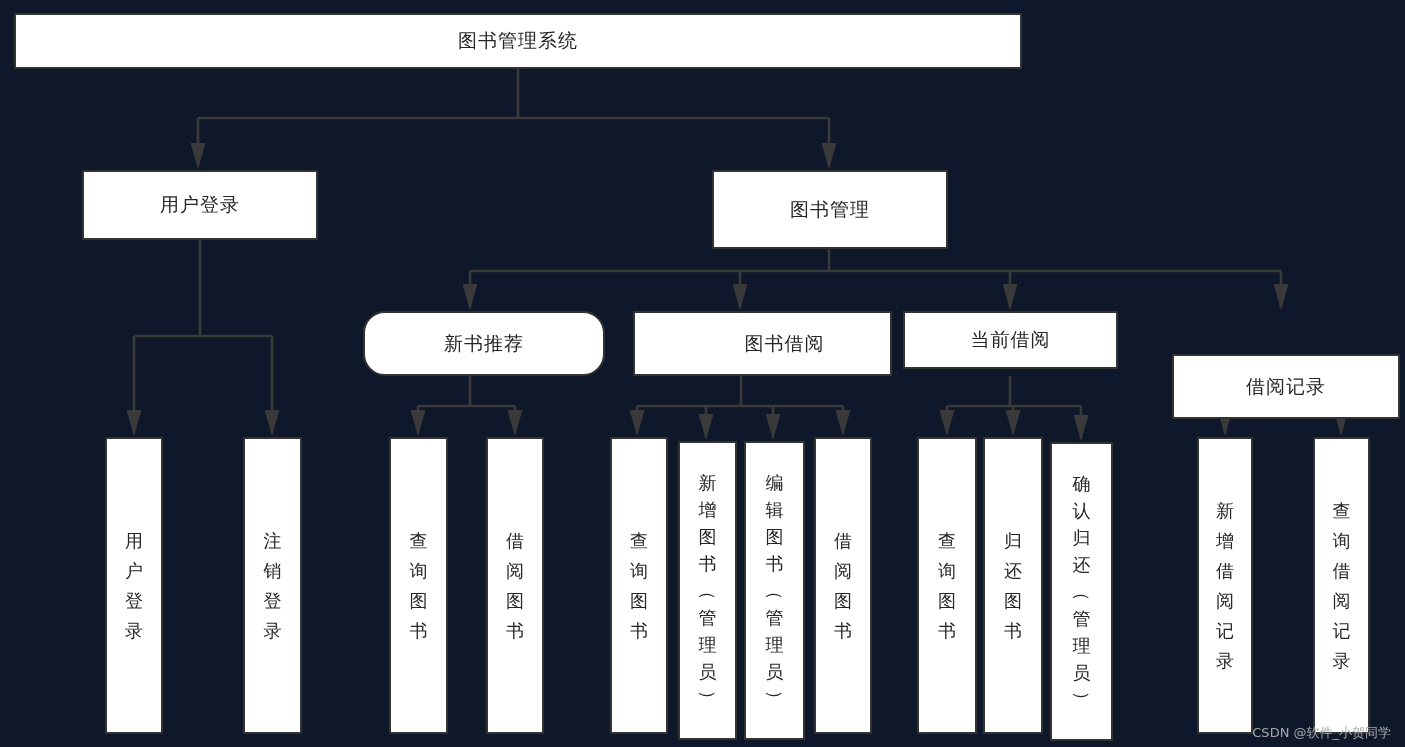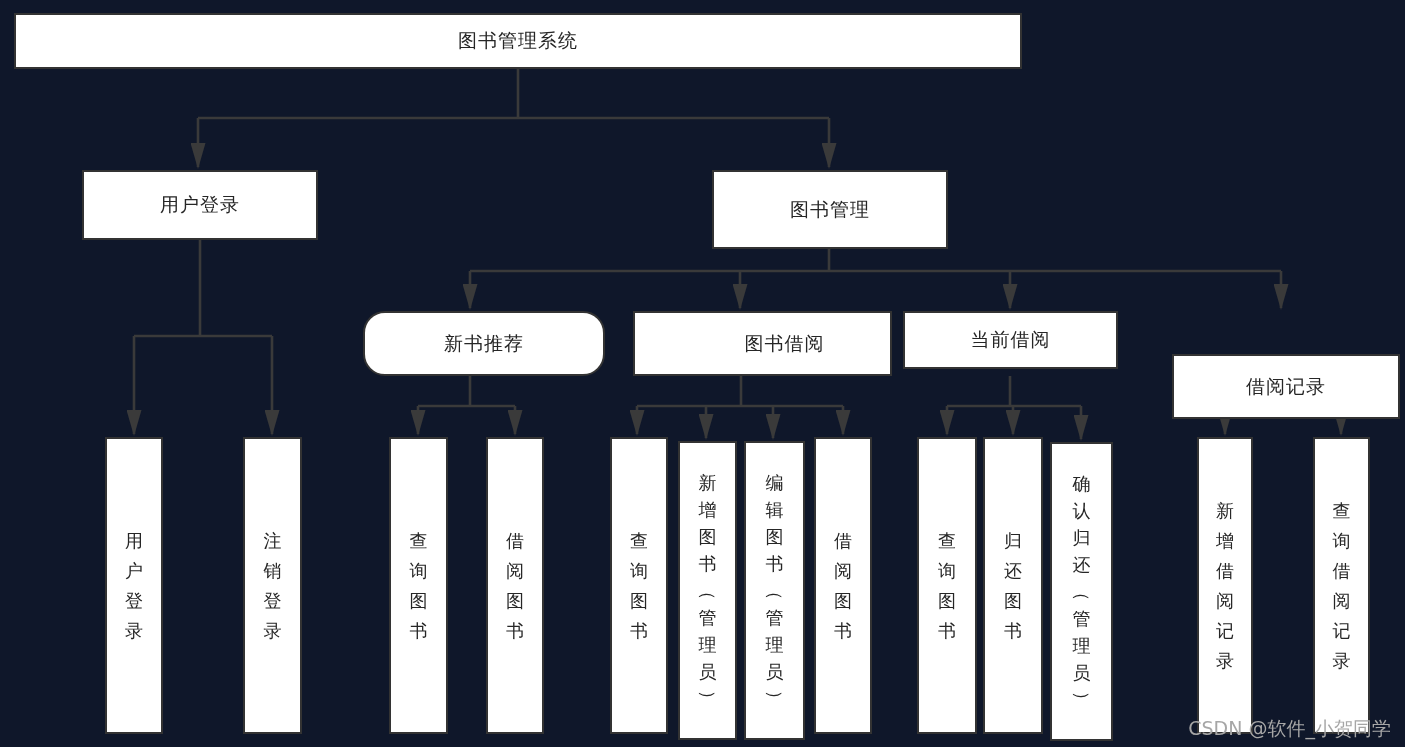--- a/index.html
+++ b/index.html
@@ -42,21 +42,21 @@
     gap: 12px;
     font-size: 18px;
     line-height: 1;
   }
   .v-box span { display: block; }
   .v-box span.rot { transform: rotate(90deg); }
   .watermark {
     position: absolute;
     right: 14px;
     bottom: 5px;
-    font-size: 19px;
+    font-size: 13px;
     color: var(--watermark, #a6a6a6);
     z-index: 5;
     white-space: nowrap;
   }
 </style>
 </head>
 <body>
 
 <div class="canvas">
 

